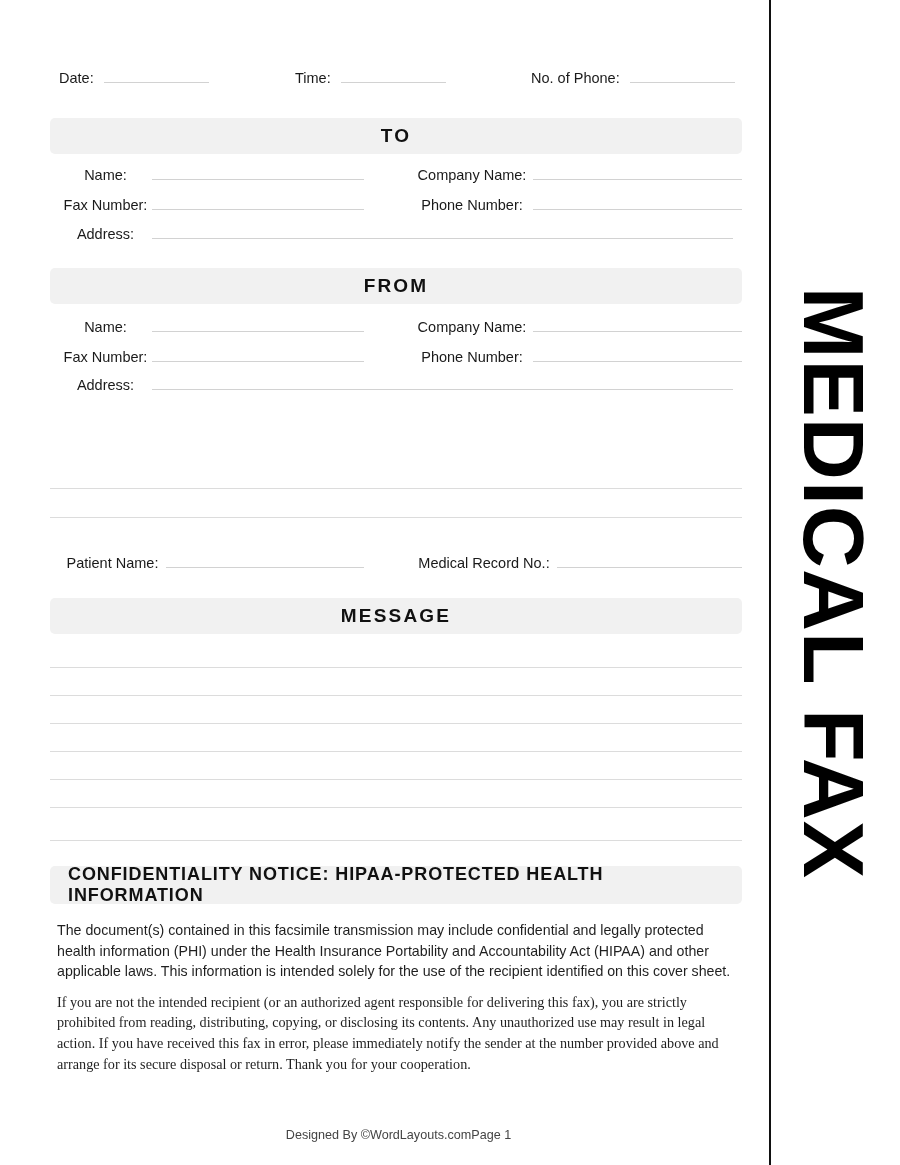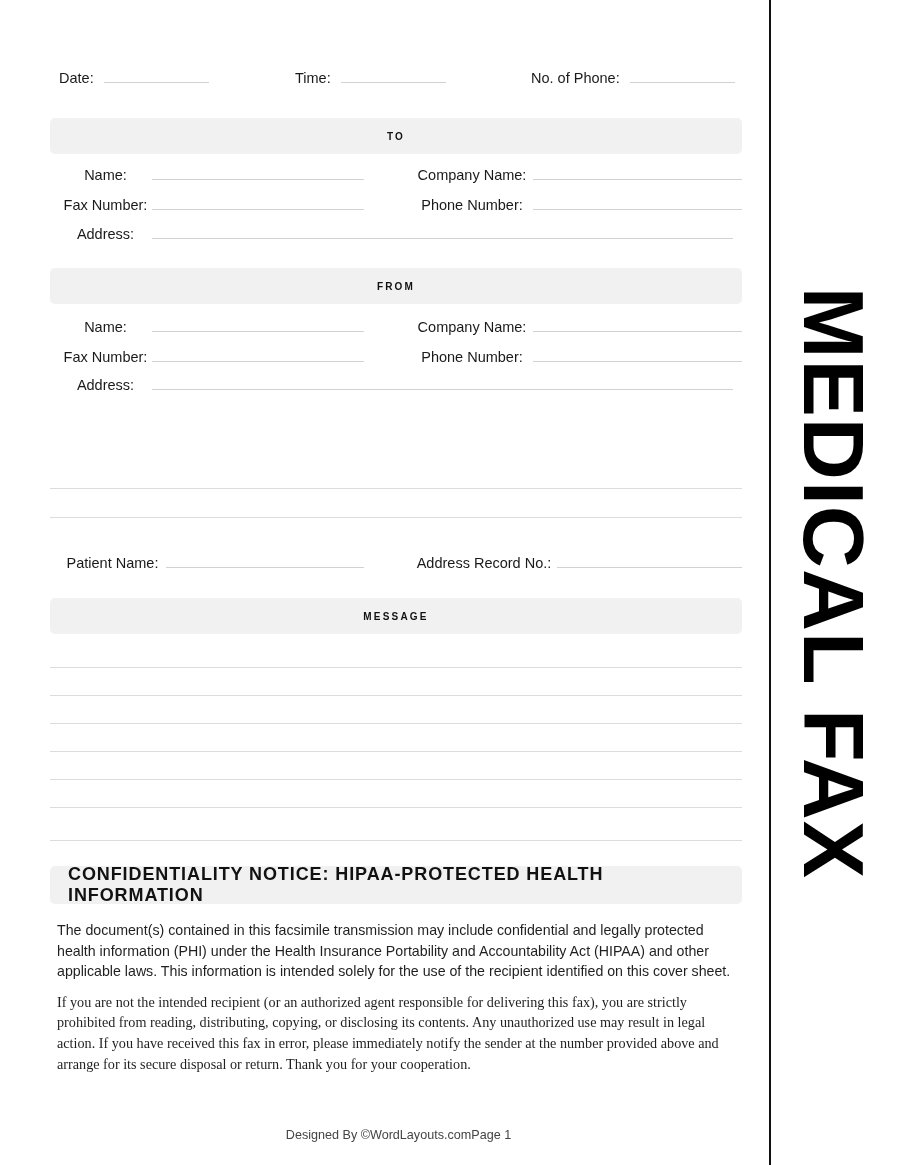--- a/index.html
+++ b/index.html
@@ -104,21 +104,21 @@
     width: 692px;
     height: 36px;
     background: #f1f1f1;
     border-radius: 5px;
     display: flex;
     align-items: center;
     justify-content: center;
   }
 
   .bar-label {
-    font-size: 10px;
+    font-size: 19px;
     font-weight: 700;
     letter-spacing: 2.2px;
     color: #111111;
   }
 
   .bar-notice {
     justify-content: flex-start;
     padding-left: 18px;
     height: 38px;
   }
@@ -307,21 +307,21 @@
 
     <div class="ruled" style="top:488px;"></div>
     <div class="ruled" style="top:517px;"></div>
 
     <div class="field pat-l" style="top:553px;">
       <span class="lbl">Patient Name:</span>
       <span class="rule"></span>
     </div>
 
     <div class="field pat-r" style="top:553px;">
-      <span class="lbl">Address Record No.:</span>
+      <span class="lbl">Medical Record No.:</span>
       <span class="rule"></span>
     </div>
 
     <div class="bar" style="top:598px;">
       <span class="bar-label">MESSAGE</span>
     </div>
 
     <div class="ruled" style="top:667px;"></div>
     <div class="ruled" style="top:695px;"></div>
     <div class="ruled" style="top:723px;"></div>

